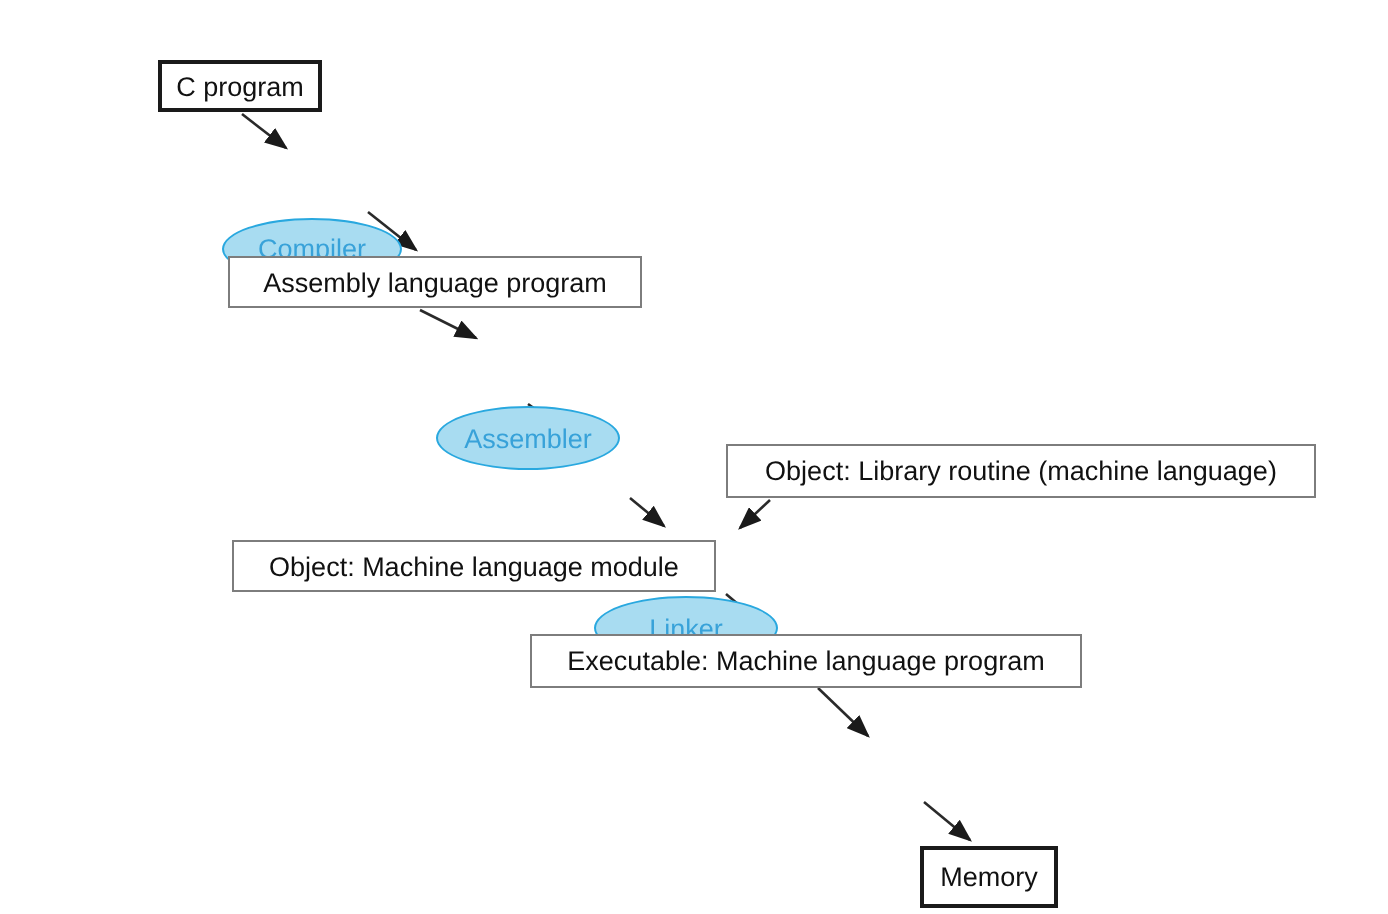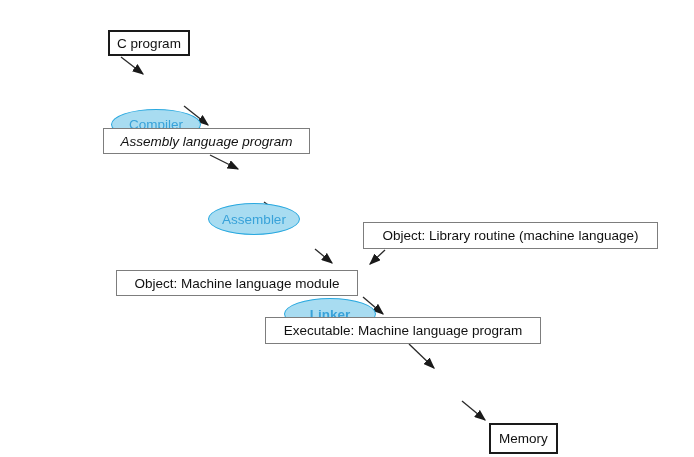--- a/index.html
+++ b/index.html
@@ -24,36 +24,36 @@
   .node{
     position:absolute;
     display:flex;align-items:center;justify-content:center;
     box-sizing:border-box;
     font-size:13.5px;
     color:var(--text);
     background:#ffffff;
     white-space:nowrap;
   }
   .box{border:1px solid var(--box-border);}
-  .box.strong{border:2px solid var(--strong-border);margin-left:29px;}
+  .box.strong{border:2px solid var(--strong-border);}
   .ellipse{
     border-radius:50%;
     background:var(--ellipse-fill);
     border:1.5px solid var(--ellipse-stroke);
     color:var(--ellipse-text);
     margin-top:32px;
   }
   
   #n-c-program      {left:79px;  top:30px;  width:82px;  height:26px;}
   #n-compiler       {left:111px; top:77px;  width:90px;  height:31px;}
-  #n-assembly       {left:103px; top:128px; width:207px; height:26px;font-style:italic;}
-  #n-assembler      {left:208px; top:171px; width:92px;  height:32px;}
+  #n-assembly       {left:114px; top:128px; width:207px; height:26px;}
+  #n-assembler      {left:218px; top:171px; width:92px;  height:32px;}
   #n-object-module  {left:116px; top:222px; width:242px; height:26px;margin-top:48px;}
   #n-object-library {left:363px; top:222px; width:295px; height:27px;text-align:right;}
-  #n-linker         {left:284px; top:266px; width:92px;  height:32px;font-weight:bold;}
+  #n-linker         {left:297px; top:266px; width:92px;  height:32px;}
   #n-executable     {left:265px; top:317px; width:276px; height:27px;}
   #n-loader         {left:403px; top:371px; width:92px;  height:31px;}
   #n-memory         {left:460px; top:423px; width:69px;  height:31px;text-align:right;}
 </style>
 </head>
 <body>
 
 <div id="stage">
 
   <svg id="edges" viewBox="0 0 694 457" xmlns="http://www.w3.org/2000/svg">

